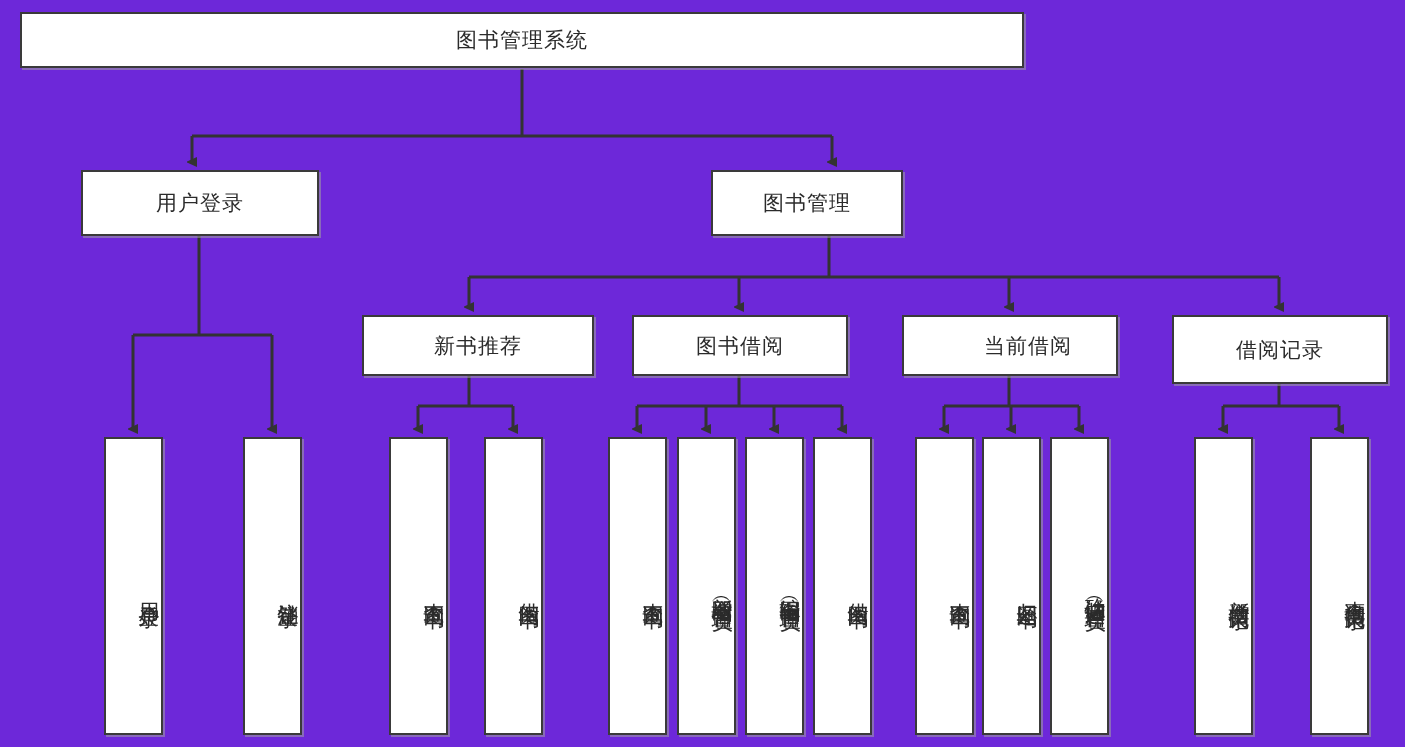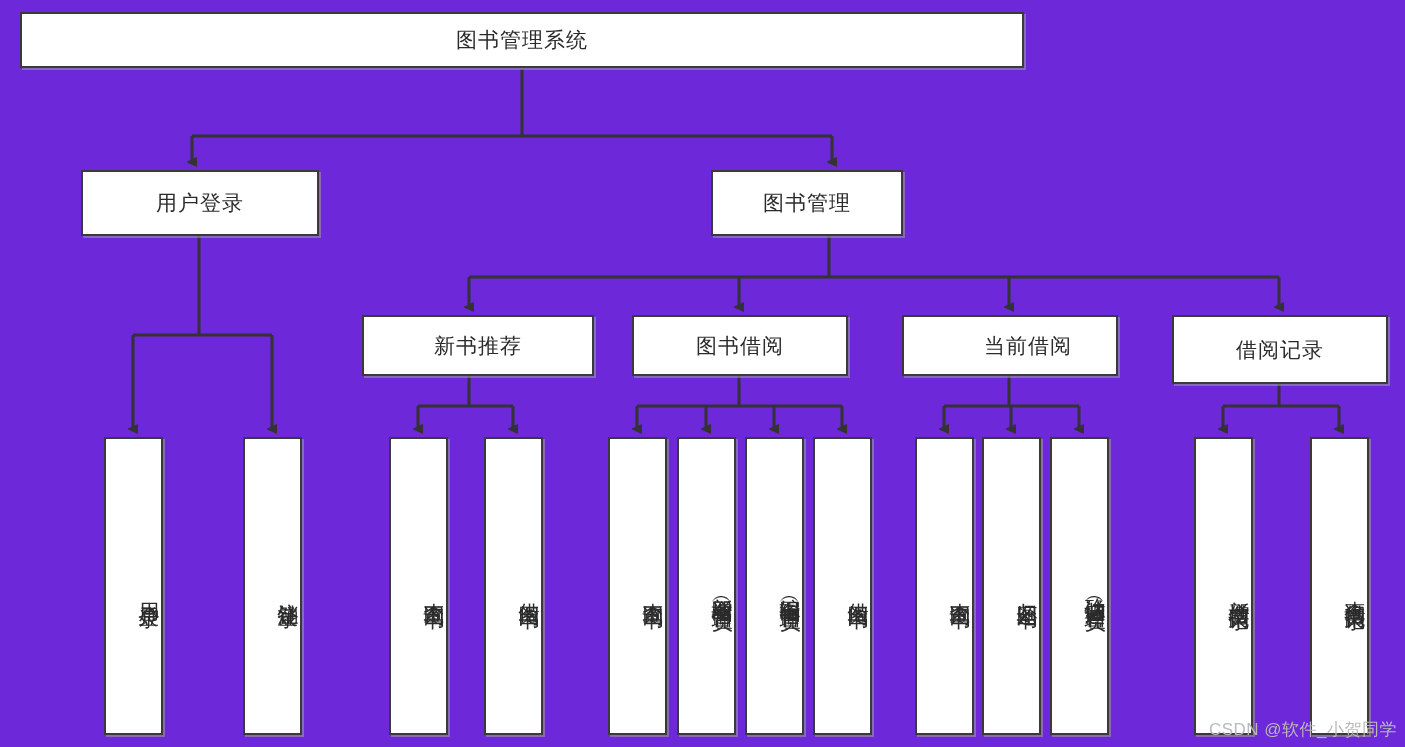--- a/index.html
+++ b/index.html
@@ -181,15 +181,14 @@
     <span class="node-label">确认归还（管理员）</span>
   </div>
 
   <div class="node vert" style="left:1194px; top:437px; width:59px; height:298px;">
     <span class="node-label">新增借阅记录</span>
   </div>
   <div class="node vert" style="left:1310px; top:437px; width:59px; height:298px;">
     <span class="node-label">查询借阅记录</span>
   </div>
 
-  <div id="watermark">CSDN @软件_小贺同学</div>
 
 </div>
 
 </body></html>

